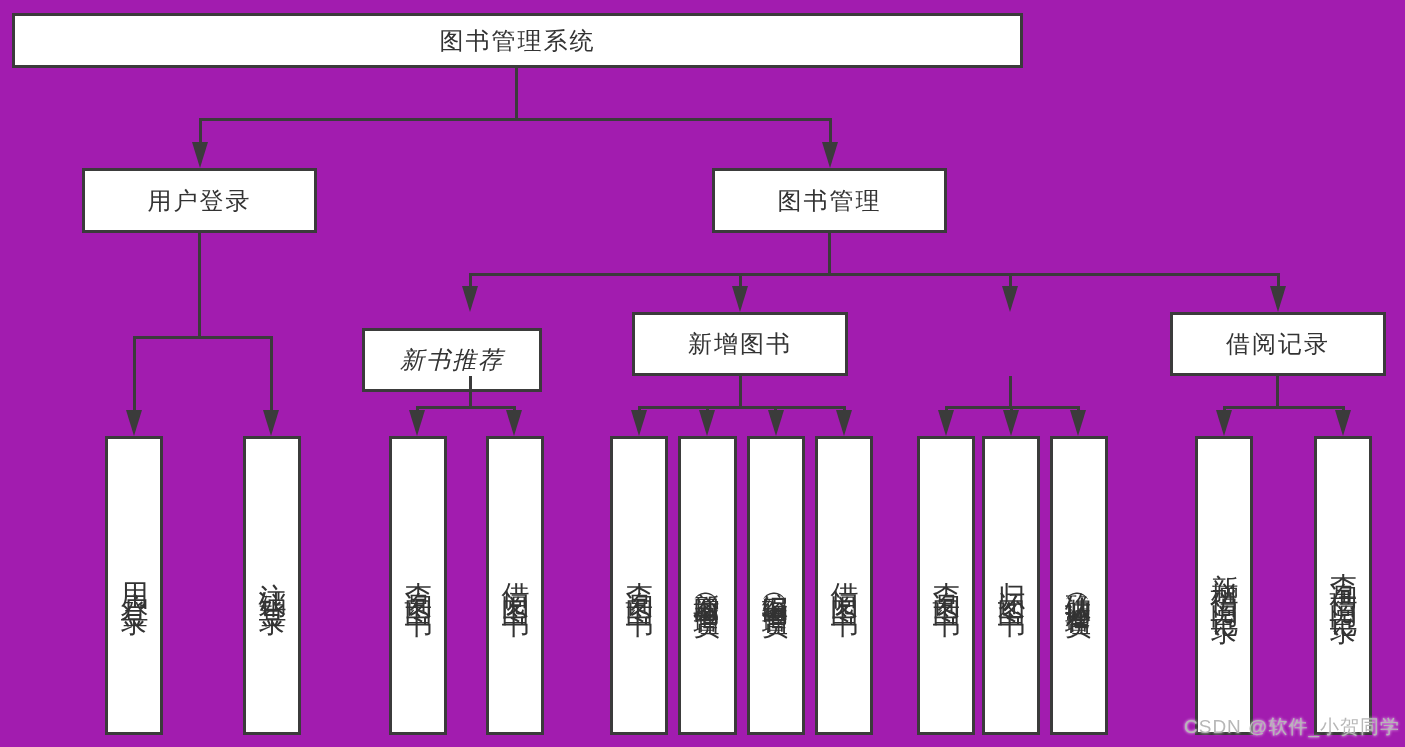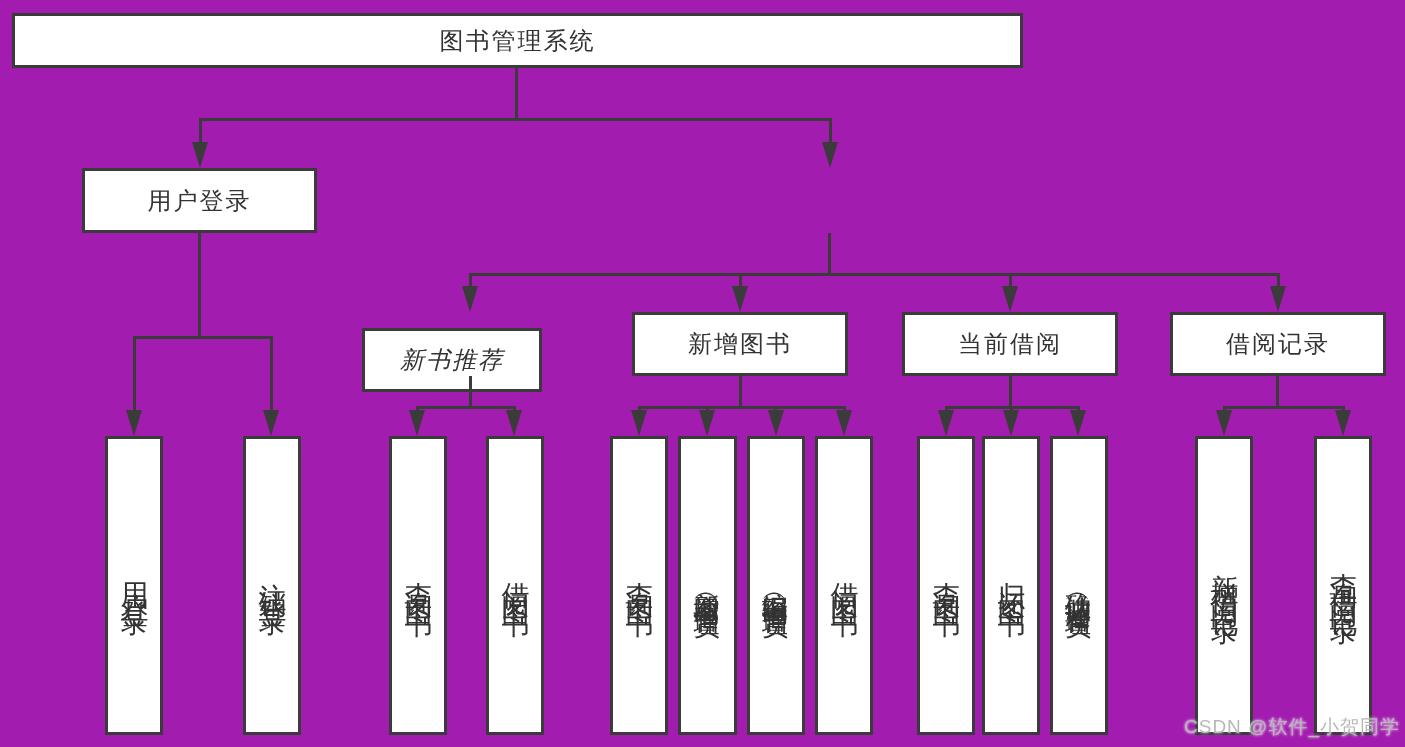--- a/index.html
+++ b/index.html
@@ -70,20 +70,23 @@
   <div class="vline" style="left:515px;top:68px;height:50px;"></div>
   <div class="hline" style="left:199px;top:118px;width:633px;"></div>
   <div class="vline" style="left:199px;top:118px;height:26px;"></div>
   <div class="arrow" style="left:192px;top:142px;"></div>
   <div class="vline" style="left:829px;top:118px;height:26px;"></div>
   <div class="arrow" style="left:822px;top:142px;"></div>
 
   <div class="node h" style="left:82px;top:168px;width:235px;height:65px;">
     <span>用户登录</span>
   </div>
+  <div class="node h" style="left:712px;top:168px;width:235px;height:65px;">
+    <span>图书管理</span>
+  </div>
 
   <div class="vline" style="left:198px;top:233px;height:103px;"></div>
   <div class="hline" style="left:133px;top:336px;width:140px;"></div>
   <div class="vline" style="left:133px;top:336px;height:76px;"></div>
   <div class="arrow" style="left:126px;top:410px;"></div>
   <div class="vline" style="left:270px;top:336px;height:76px;"></div>
   <div class="arrow" style="left:263px;top:410px;"></div>
 
   <div class="vline" style="left:828px;top:233px;height:40px;"></div>
   <div class="hline" style="left:469px;top:273px;width:810px;"></div>
@@ -94,23 +97,20 @@
   <div class="vline" style="left:1009px;top:273px;height:15px;"></div>
   <div class="arrow" style="left:1002px;top:286px;"></div>
   <div class="vline" style="left:1277px;top:273px;height:15px;"></div>
   <div class="arrow" style="left:1270px;top:286px;"></div>
 
   <div class="node h" style="left:362px;top:328px;width:180px;height:64px;font-style:italic;">
     <span>新书推荐</span>
   </div>
   <div class="node h" style="left:632px;top:312px;width:216px;height:64px;">
     <span>新增图书</span>
-  </div>
-  <div class="node h" style="left:902px;top:312px;width:216px;height:64px;">
-    <span>当前借阅</span>
   </div>
   <div class="node h" style="left:1170px;top:312px;width:216px;height:64px;">
     <span>借阅记录</span>
   </div>
 
   <div class="vline" style="left:469px;top:376px;height:30px;"></div>
   <div class="hline" style="left:416px;top:406px;width:99px;"></div>
   <div class="vline" style="left:416px;top:406px;height:8px;"></div>
   <div class="arrow" style="left:409px;top:410px;"></div>
   <div class="vline" style="left:513px;top:406px;height:8px;"></div>

